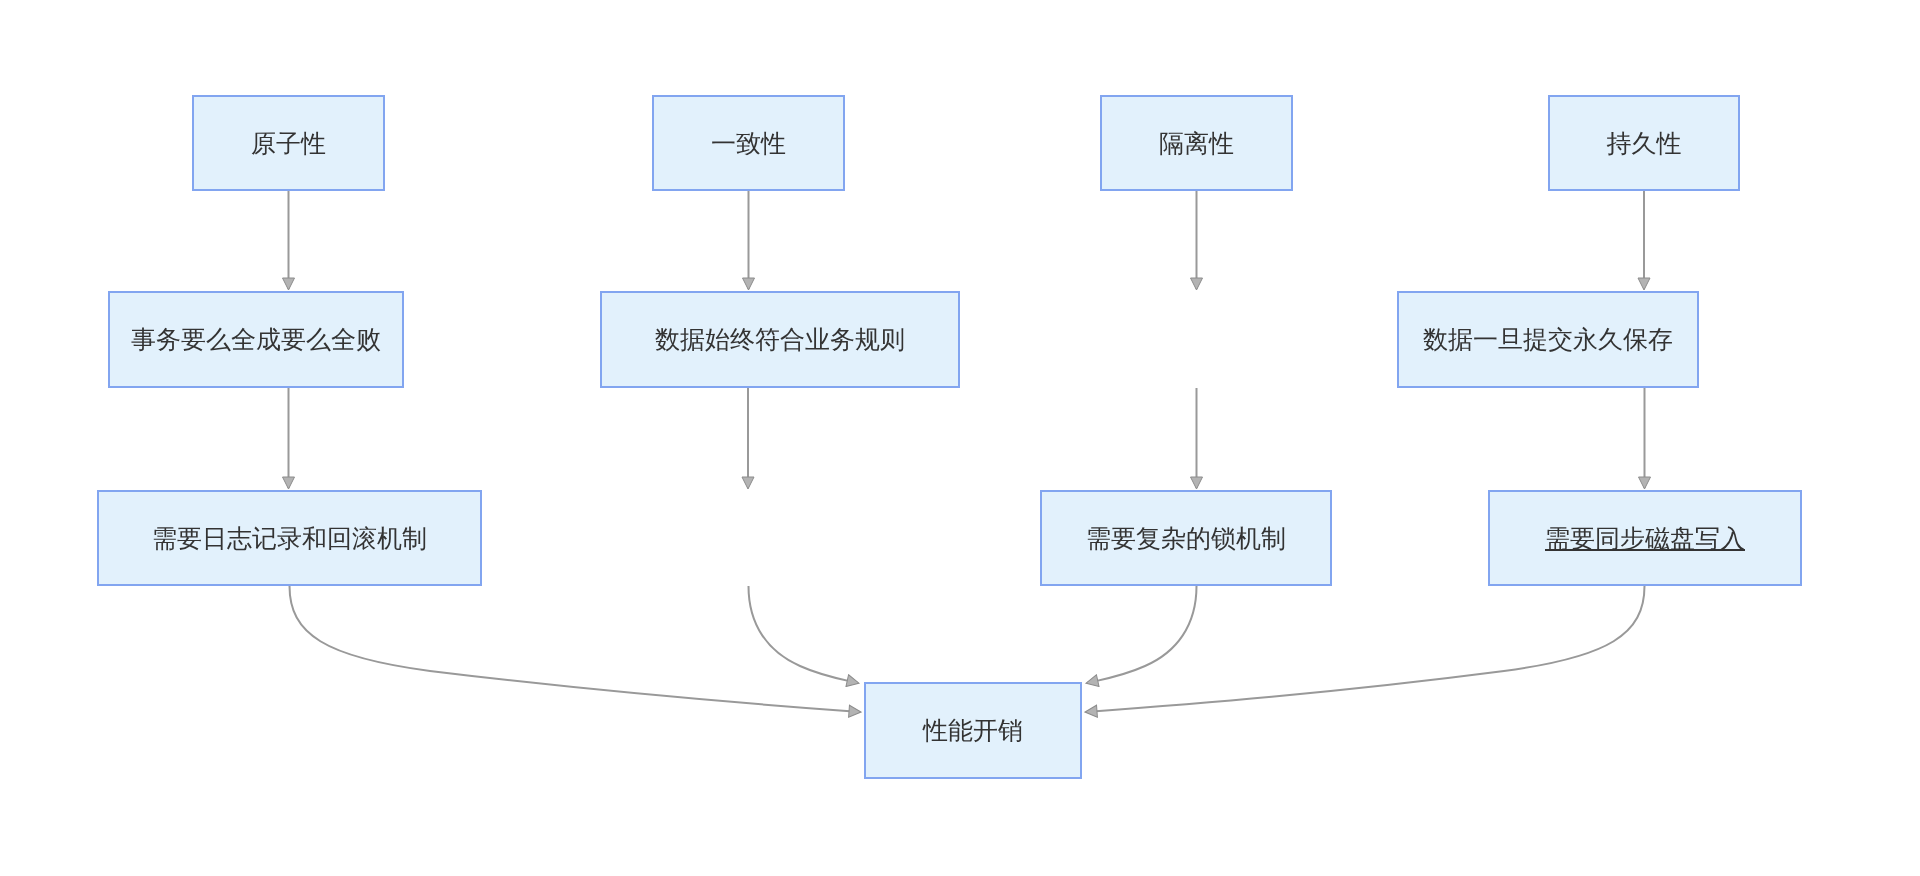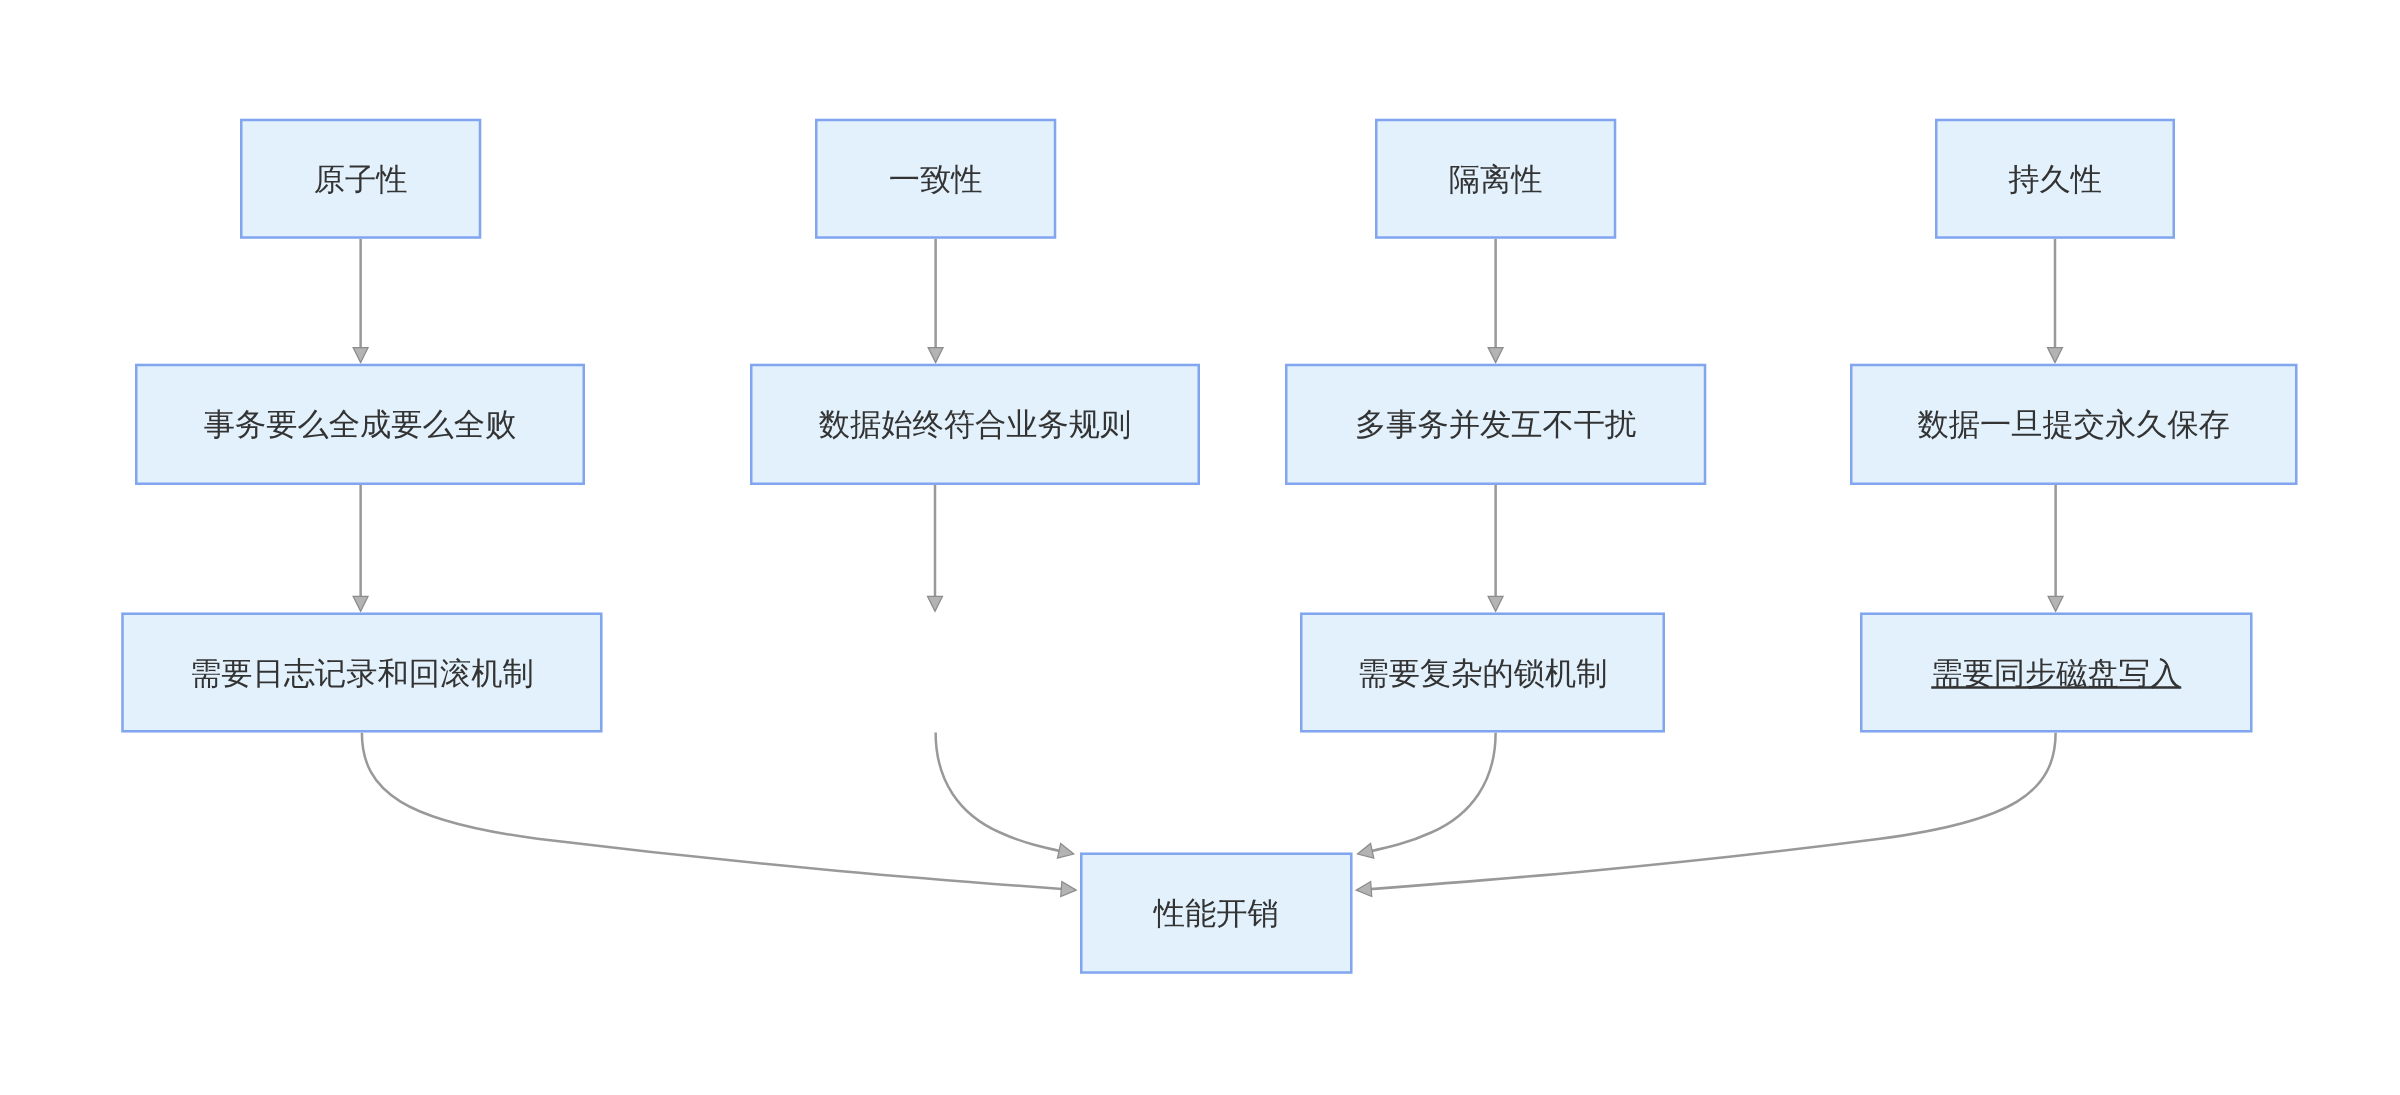--- a/index.html
+++ b/index.html
@@ -30,24 +30,24 @@
     display:flex;align-items:center;justify-content:center;
     text-align:center;
     white-space:nowrap;
   }
   
   .n-atomicity   {left:192px; top:95px; width:193px; height:96px;}
   .n-consistency {left:652px; top:95px; width:193px; height:96px;}
   .n-isolation   {left:1100px;top:95px; width:193px; height:96px;}
   .n-durability  {left:1548px;top:95px; width:192px; height:96px;}
   
-  .n-atomicity-desc   {left:108px; top:291px; width:360px; height:97px;}
+  .n-atomicity-desc   {left:108px; top:291px; width:296px; height:97px;}
   .n-consistency-desc {left:600px; top:291px; width:360px; height:97px;}
   .n-isolation-desc   {left:1028px;top:291px; width:337px; height:97px;}
-  .n-durability-desc  {left:1480px;top:291px; width:358px; height:97px;}
+  .n-durability-desc  {left:1397px;top:291px; width:302px; height:97px;}
   
   .n-atomicity-cost   {left:97px;  top:490px; width:385px; height:96px;}
   .n-consistency-cost {left:591px; top:490px; width:314px; height:96px;}
   .n-isolation-cost   {left:1040px;top:490px; width:292px; height:96px;}
   .n-durability-cost  {left:1488px;top:490px; width:314px; height:96px;text-decoration:underline;}
   
   .n-performance {left:864px;top:682px;width:218px;height:97px;}
 </style>
 </head>
 <body>
@@ -76,21 +76,20 @@
       </g>
   </svg>
 
   <div class="node n-atomicity">原子性</div>
   <div class="node n-consistency">一致性</div>
   <div class="node n-isolation">隔离性</div>
   <div class="node n-durability">持久性</div>
 
   <div class="node n-atomicity-desc">事务要么全成要么全败</div>
   <div class="node n-consistency-desc">数据始终符合业务规则</div>
-  <div class="node n-isolation-desc">多事务并发互不干扰</div>
   <div class="node n-durability-desc">数据一旦提交永久保存</div>
 
   <div class="node n-atomicity-cost">需要日志记录和回滚机制</div>
   <div class="node n-isolation-cost">需要复杂的锁机制</div>
   <div class="node n-durability-cost">需要同步磁盘写入</div>
 
   <div class="node n-performance">性能开销</div>
 </div>
 
 </body></html>

